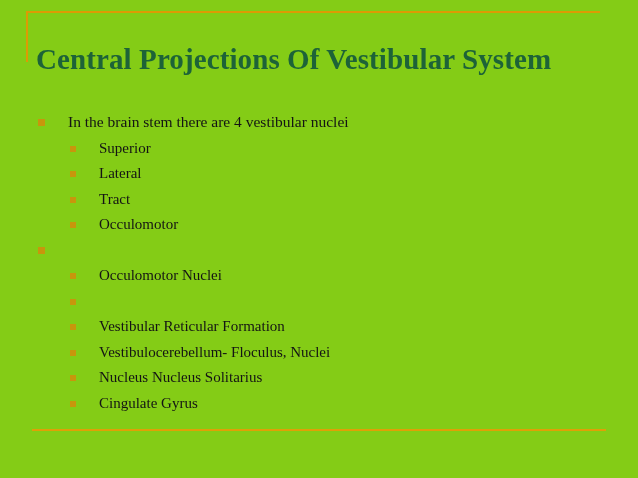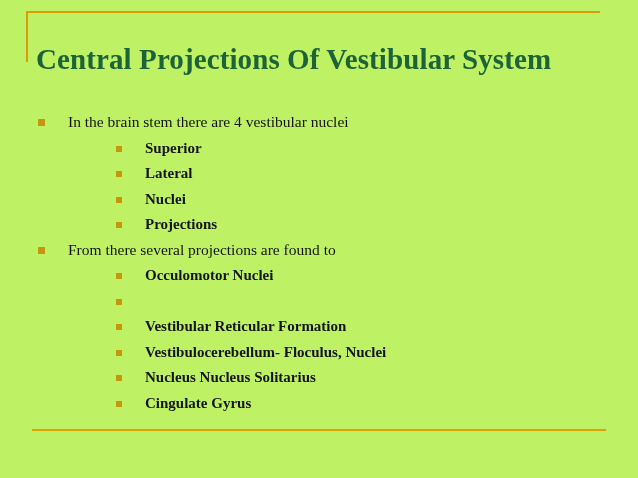--- a/index.html
+++ b/index.html
@@ -13,21 +13,21 @@
     height: 478px;
     position: relative;
     overflow: hidden;
     font-family: "Liberation Serif", "DejaVu Serif", serif;
     -webkit-font-smoothing: antialiased;
   }
 
   .slide {
     position: absolute;
     inset: 0;
-    background: #bef264;
+    background: #84cc16;
   }
 
   
   .title-rule-top {
     position: absolute;
     left: 26px;
     top: 11px;
     width: 574px;
     height: 2px;
     background: #dc9b03;
@@ -62,21 +62,21 @@
     width: 622px;
   }
 
   .bullet-row {
     display: flex;
     align-items: flex-start;
     height: 25.5px;
   }
 
   .bullet-row.level-1 { padding-left: 38px; }
-  .bullet-row.level-2 { padding-left: 116px; font-weight: bold; }
+  .bullet-row.level-2 { padding-left: 70px; }
 
   .bullet-marker {
     flex: 0 0 auto;
     width: 7px;
     height: 7px;
     background: #c8960c;
     margin-top: 7px;
   }
 
   .bullet-row.level-2 .bullet-marker {
@@ -134,31 +134,30 @@
       <span class="bullet-text">Superior</span>
     </div>
 
     <div class="bullet-row level-2">
       <span class="bullet-marker"></span>
       <span class="bullet-text">Lateral</span>
     </div>
 
     <div class="bullet-row level-2">
       <span class="bullet-marker"></span>
-      <span class="bullet-text">Nuclei</span>
+      <span class="bullet-text">Tract</span>
     </div>
 
     <div class="bullet-row level-2">
       <span class="bullet-marker"></span>
-      <span class="bullet-text">Projections</span>
+      <span class="bullet-text">Occulomotor</span>
     </div>
 
     <div class="bullet-row level-1">
       <span class="bullet-marker"></span>
-      <span class="bullet-text">From there several projections are found to</span>
     </div>
 
     <div class="bullet-row level-2">
       <span class="bullet-marker"></span>
       <span class="bullet-text">Occulomotor Nuclei</span>
     </div>
 
     <div class="bullet-row level-2">
       <span class="bullet-marker"></span>
     </div>

